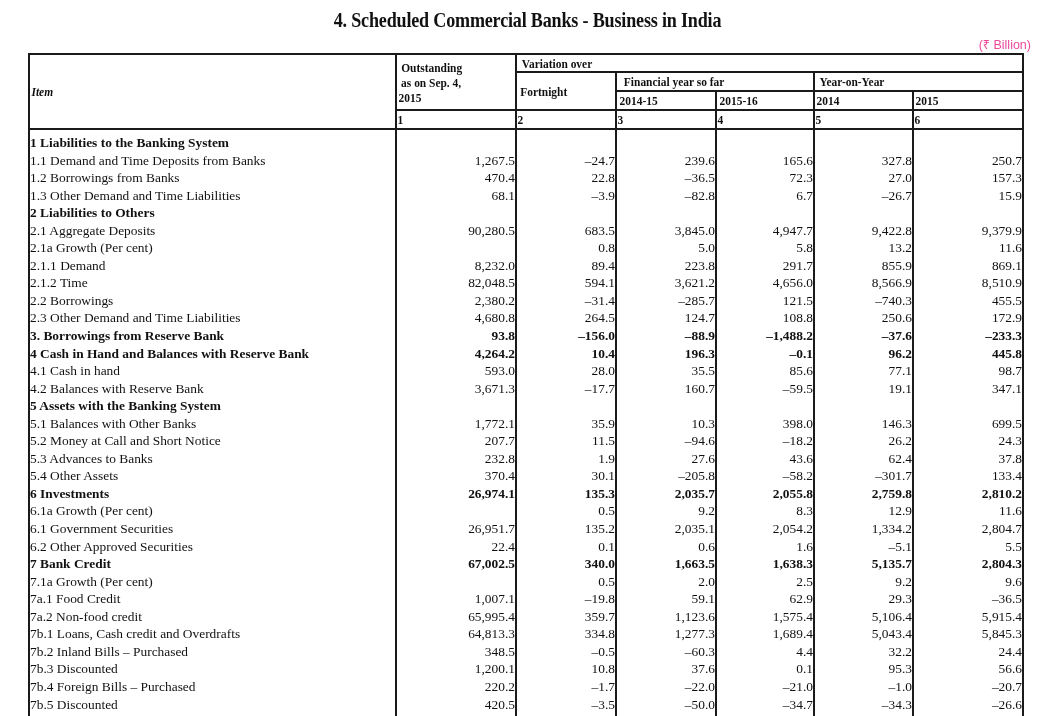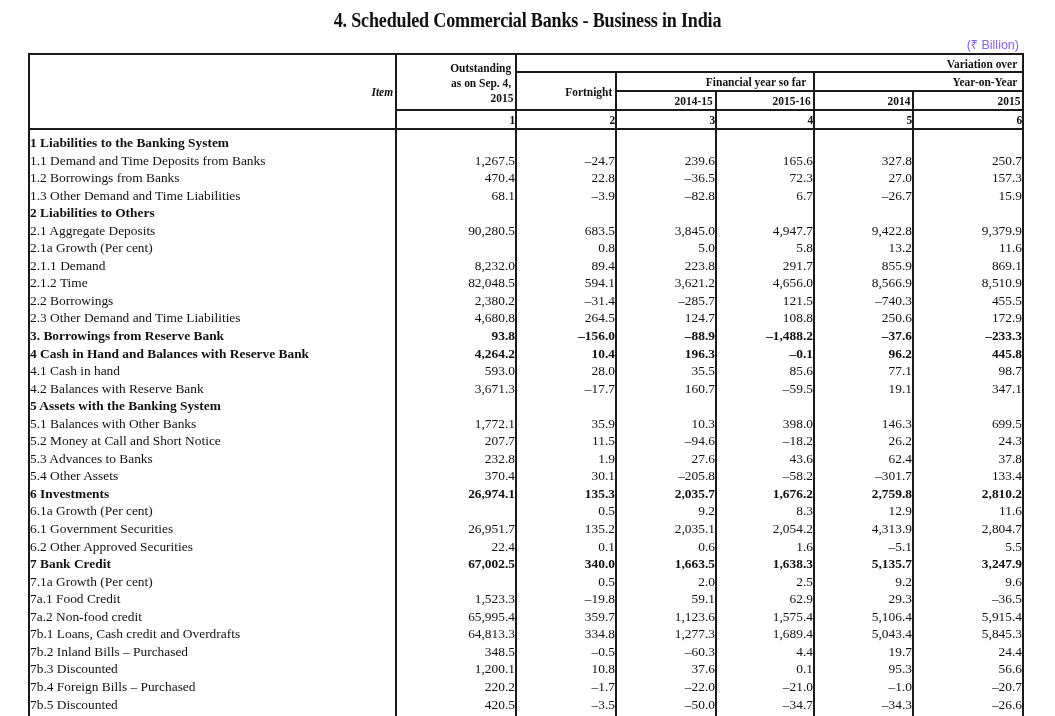--- a/index.html
+++ b/index.html
@@ -1,26 +1,26 @@
 <!DOCTYPE html>
 <html><head>
 <meta charset="utf-8">
 <style>
   html, body { margin: 0; padding: 0; background: #ffffff; }
   body { width: 1055px; height: 716px; overflow: hidden; position: relative;
          font-family: "Liberation Serif", "DejaVu Serif", serif; color: #111; }
   .title { position: absolute; top: 8px; left: 0; width: 1055px; text-align: center;
            font-family: "Liberation Serif", serif; font-weight: bold; font-size: 21px;
            letter-spacing: -0.2px; transform: scaleX(0.86); transform-origin: 50% 0; }
-  .unit { position: absolute; top: 36px; right: 36px; font-family: "Liberation Sans", sans-serif;
-          font-size: 12.5px; color: #8b5cf6; }
+  .unit { position: absolute; top: 36px; right: 24px; font-family: "Liberation Sans", sans-serif;
+          font-size: 12.5px; color: #ec4899; }
   table.main { position: absolute; top: 53px; left: 28px; width: 994px;
                border-collapse: collapse; table-layout: fixed; }
   table.main th { font-weight: bold; font-size: 13px; line-height: 15px; padding: 0;
-                  text-align: right; border: 2px solid #1a1a1a;
+                  text-align: left; border: 2px solid #1a1a1a;
                   transform-origin: 50% 50%; }
   table.main th span.cond { display: inline-block; transform: scaleX(0.88); }
   th.item-h { text-align: left; font-style: italic; padding-left: 8px; }
   table.main td { font-size: 13.4px; line-height: 17.55px; padding: 0; height: 17.55px;
                   white-space: nowrap; border-left: 2px solid #1a1a1a; border-right: 2px solid #1a1a1a; }
   td.label { padding-left: 8px; text-align: left; margin-left: 8px; }
   td.num { text-align: right; padding-right: 8px; }
   tr.bold td { font-weight: bold; }
   tr.first td { padding-top: 4px; }
   tr.last td { border-bottom: 2px solid #1a1a1a; padding-bottom: 13px; }
@@ -251,72 +251,72 @@
         <td class="num">–205.8</td>
         <td class="num thin">–58.2</td>
         <td class="num">–301.7</td>
         <td class="num">133.4</td>
       </tr>
       <tr class="bold">
         <td class="label">6 Investments</td>
         <td class="num thin">26,974.1</td>
         <td class="num thin">135.3</td>
         <td class="num">2,035.7</td>
-        <td class="num thin">1,676.2</td>
+        <td class="num thin">2,055.8</td>
         <td class="num">2,759.8</td>
         <td class="num">2,810.2</td>
       </tr>
       <tr>
         <td class="label">6.1a Growth (Per cent)</td>
         <td class="num thin"></td>
         <td class="num thin">0.5</td>
         <td class="num">9.2</td>
         <td class="num thin">8.3</td>
         <td class="num">12.9</td>
         <td class="num">11.6</td>
       </tr>
       <tr>
         <td class="label">6.1 Government Securities</td>
         <td class="num thin">26,951.7</td>
         <td class="num thin">135.2</td>
         <td class="num">2,035.1</td>
         <td class="num thin">2,054.2</td>
-        <td class="num">4,313.9</td>
+        <td class="num">1,334.2</td>
         <td class="num">2,804.7</td>
       </tr>
       <tr>
         <td class="label">6.2 Other Approved Securities</td>
         <td class="num thin">22.4</td>
         <td class="num thin">0.1</td>
         <td class="num">0.6</td>
         <td class="num thin">1.6</td>
         <td class="num">–5.1</td>
         <td class="num">5.5</td>
       </tr>
       <tr class="bold">
         <td class="label">7 Bank Credit</td>
         <td class="num thin">67,002.5</td>
         <td class="num thin">340.0</td>
         <td class="num">1,663.5</td>
         <td class="num thin">1,638.3</td>
         <td class="num">5,135.7</td>
-        <td class="num">3,247.9</td>
+        <td class="num">2,804.3</td>
       </tr>
       <tr>
         <td class="label">7.1a Growth (Per cent)</td>
         <td class="num thin"></td>
         <td class="num thin">0.5</td>
         <td class="num">2.0</td>
         <td class="num thin">2.5</td>
         <td class="num">9.2</td>
         <td class="num">9.6</td>
       </tr>
       <tr>
         <td class="label">7a.1 Food Credit</td>
-        <td class="num thin">1,523.3</td>
+        <td class="num thin">1,007.1</td>
         <td class="num thin">–19.8</td>
         <td class="num">59.1</td>
         <td class="num thin">62.9</td>
         <td class="num">29.3</td>
         <td class="num">–36.5</td>
       </tr>
       <tr>
         <td class="label">7a.2 Non-food credit</td>
         <td class="num thin">65,995.4</td>
         <td class="num thin">359.7</td>
@@ -333,21 +333,21 @@
         <td class="num thin">1,689.4</td>
         <td class="num">5,043.4</td>
         <td class="num">5,845.3</td>
       </tr>
       <tr>
         <td class="label">7b.2 Inland Bills – Purchased</td>
         <td class="num thin">348.5</td>
         <td class="num thin">–0.5</td>
         <td class="num">–60.3</td>
         <td class="num thin">4.4</td>
-        <td class="num">19.7</td>
+        <td class="num">32.2</td>
         <td class="num">24.4</td>
       </tr>
       <tr>
         <td class="label">7b.3 Discounted</td>
         <td class="num thin">1,200.1</td>
         <td class="num thin">10.8</td>
         <td class="num">37.6</td>
         <td class="num thin">0.1</td>
         <td class="num">95.3</td>
         <td class="num">56.6</td>

